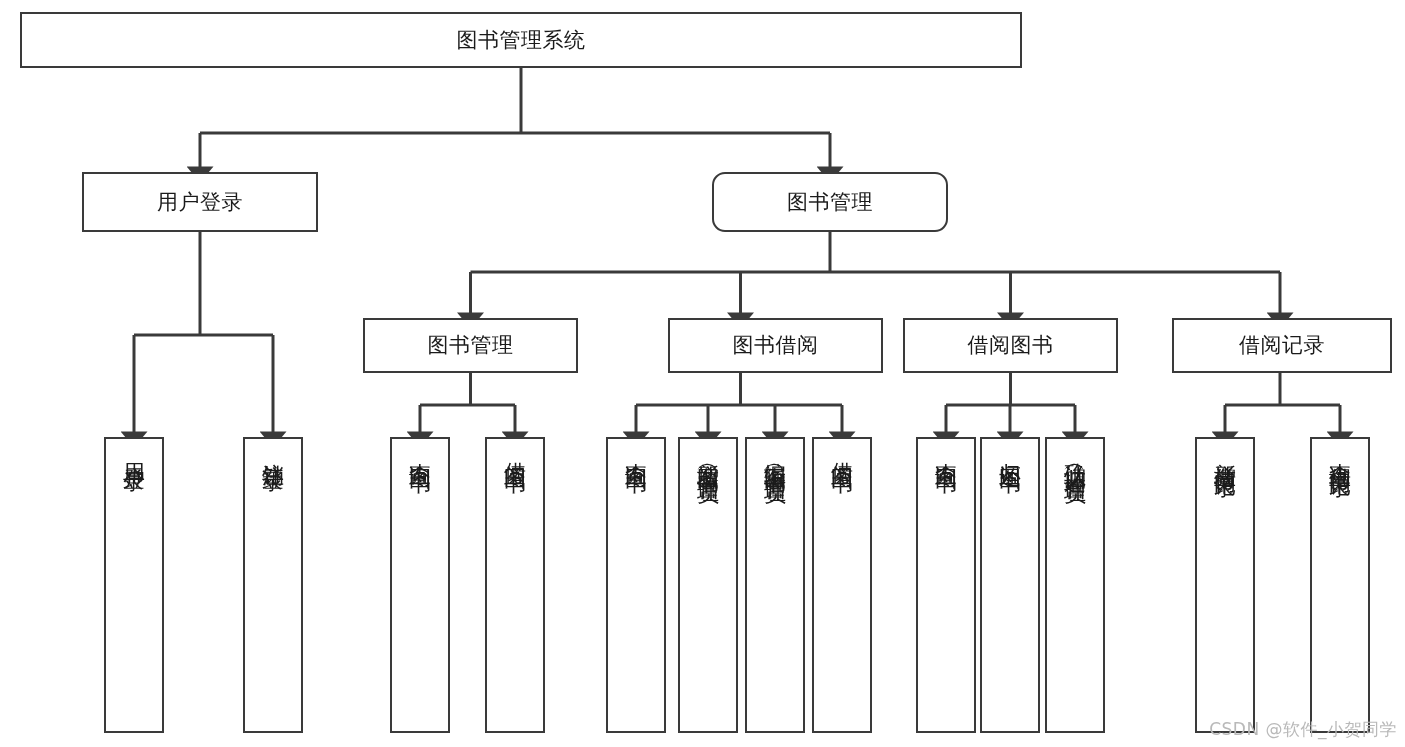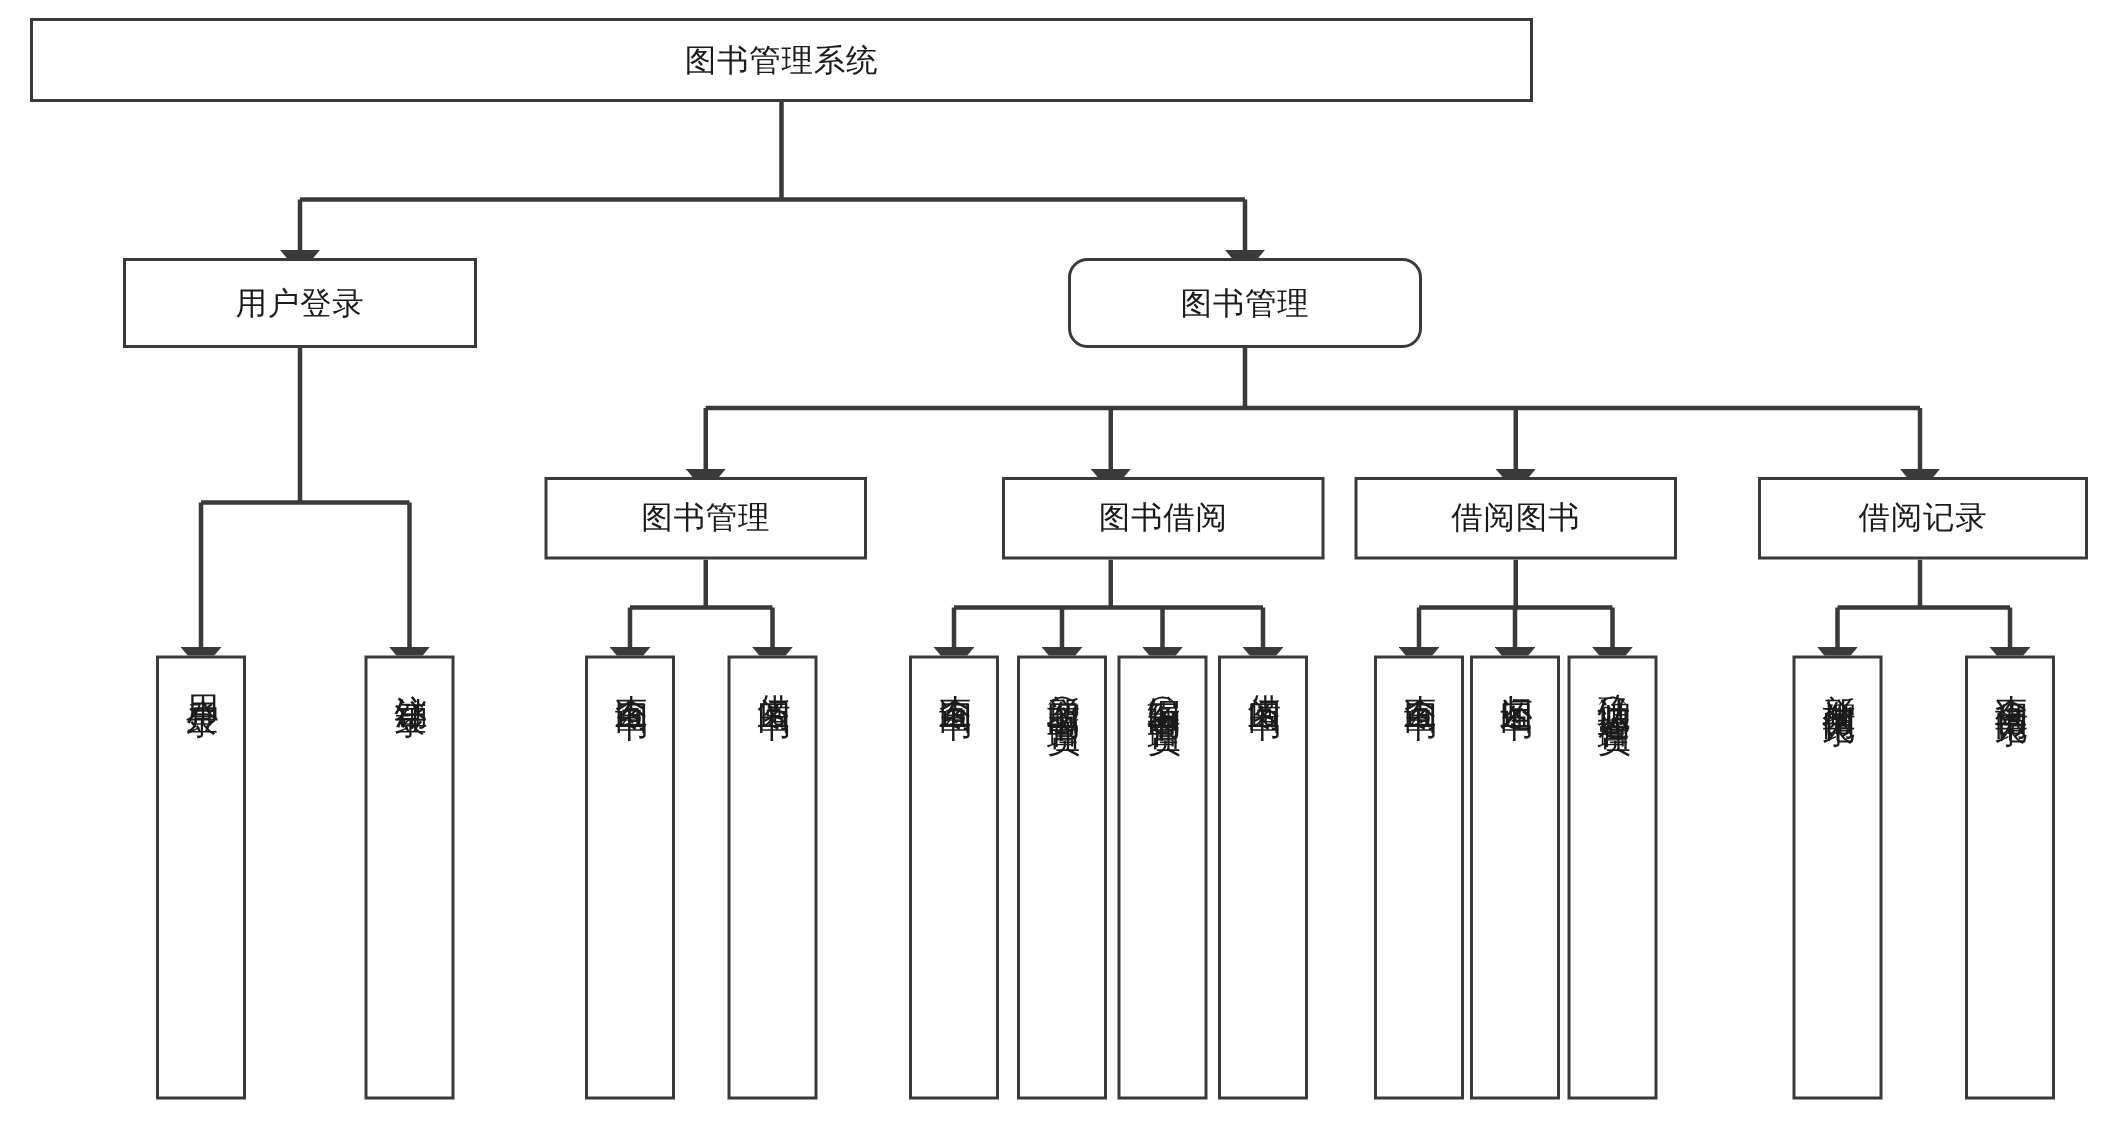--- a/index.html
+++ b/index.html
@@ -171,13 +171,14 @@
         <span class="node-label">确认归还（管理员）</span>
       </div>
       <div class="node-box node-vertical" style="left: 1195px; top: 437px; width: 60px; height: 296px;">
         <span class="node-label">新增借阅记录</span>
       </div>
       <div class="node-box node-vertical" style="left: 1310px; top: 437px; width: 60px; height: 296px;">
         <span class="node-label">查询借阅记录</span>
       </div>
     </div>
 
+  <div class="watermark">CSDN @软件_小贺同学</div>
 </div>
 
 </body></html>

